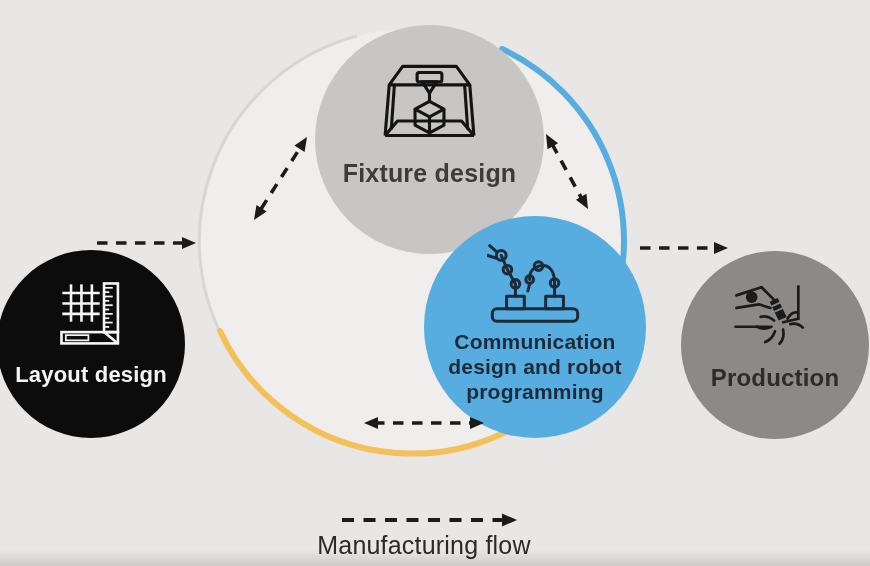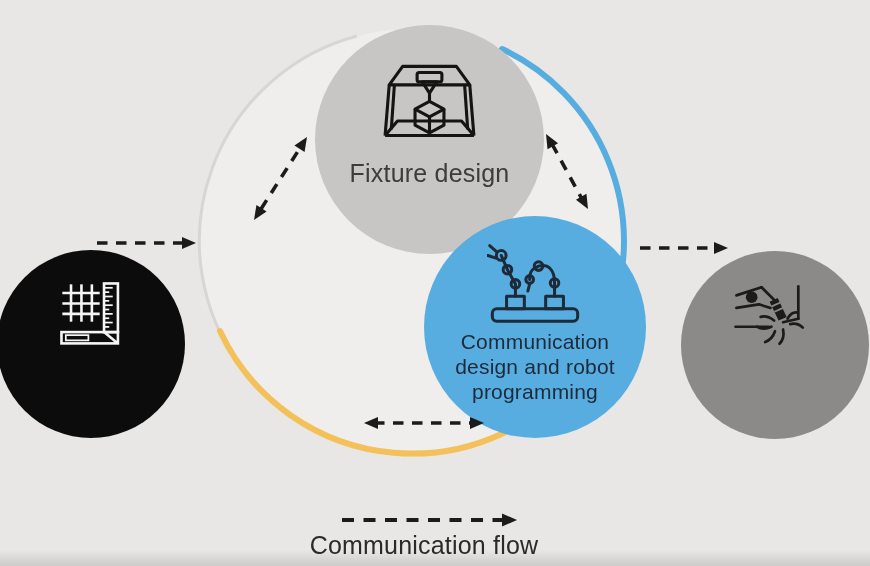--- a/index.html
+++ b/index.html
@@ -11,21 +11,21 @@
   .layer { position:absolute; left:0; top:0; pointer-events:none; }
   .ring-layer  { z-index:0; }
   .arrow-layer { z-index:3; }
   .vignette {
     position:absolute; left:0; right:0; bottom:0; height:16px; z-index:4;
     background:linear-gradient(rgba(0,0,0,0), rgba(0,0,0,0.12));
   }
   .node {
     position:absolute; border-radius:50%; z-index:2;
     display:flex; flex-direction:column; align-items:center;
-    text-align:center; box-sizing:border-box;
+    text-align:center; box-sizing:border-box;font-weight:bold;
   }
   .node-label { display:block; letter-spacing:.2px; }
   #node-layout        { left:-3px;  top:250px; width:188px; height:188px; padding-top:30px; font-size:22px; }
   #node-layout .node-label { margin-top:16px; }
   #node-fixture       { left:315px; top:25px;  width:229px; height:229px; padding-top:36px; font-size:25px; }
   #node-fixture .node-label { margin-top:13px; }
   #node-product       { left:210px; top:203px; width:224px; height:224px; padding-top:50px; font-size:25px; }
   #node-product .node-label { margin-top:12px; }
   #node-manufacturing { left:424px; top:216px; width:222px; height:222px; padding-top:26px; font-size:21px; }
   #node-manufacturing .node-label { margin-top:6px; width:176px; line-height:1.18; }
@@ -67,20 +67,21 @@
           <line x1="53" y1="34" x2="59" y2="34"></line>
         <line x1="53" y1="39" x2="63" y2="39"></line>
           <line x1="53" y1="44" x2="59" y2="44"></line>
         <line x1="53" y1="49" x2="63" y2="49"></line>
           <line x1="53" y1="54" x2="59" y2="54"></line>
       </g>
       <rect x="4" y="60" width="65" height="13"></rect>
       <line x1="53" y1="60" x2="69" y2="73"></line>
       <rect x="9" y="63.5" width="26" height="6" stroke-width="2"></rect>
     </svg>
+    <span class="node-label">Layout design</span>
   </div>
 
   <div class="node" id="node-fixture" style="background: rgb(199, 198, 197); color: rgb(60, 60, 60);">
     <svg width="95" height="85" viewBox="0 0 92 82" fill="none" stroke="#141414" stroke-width="3" stroke-linejoin="round">
       <polygon points="20,5 72,5 85,23 7,23"></polygon>
       <line x1="7" y1="23" x2="3" y2="72"></line>
       <line x1="85" y1="23" x2="89" y2="72"></line>
       <line x1="12" y1="23" x2="9" y2="66"></line>
       <line x1="80" y1="23" x2="83" y2="66"></line>
       <line x1="3" y1="72" x2="89" y2="72"></line>
@@ -133,20 +134,21 @@
       <path d="M4 51 H41"></path>
       <path d="M74 6 V42"></path>
       <path d="M57 46 L74 42"></path>
       <path d="M47 44 Q39 38 32 40"></path>
       <path d="M44 51 Q35 55 28 51"></path>
       <path d="M48 56 Q45 65 37 68"></path>
       <path d="M57 54 Q59 64 53 70"></path>
       <path d="M65 48 Q73 46 79 52"></path>
       <path d="M62 42 Q66 34 73 35"></path>
     </svg>
+    <span class="node-label">Production</span>
   </div>
 
   <svg class="layer arrow-layer" width="870" height="566" viewBox="0 0 870 566" fill="#1b1b1b" stroke="#1b1b1b">
     <g>
       <line x1="97" y1="243" x2="184" y2="243" fill="none" stroke-width="3.6" stroke-dasharray="10.5 8.5"></line>
       <polygon points="0,0 -14,-6 -14,6" transform="translate(196,243)" stroke="none"></polygon>
     </g>
     <g>
       <line x1="261" y1="209" x2="300" y2="148" fill="none" stroke-width="3.6" stroke-dasharray="10.5 8.5"></line>
       <polygon points="0,0 -14,-6 -14,6" transform="translate(307,137) rotate(-57.6)" stroke="none"></polygon>
@@ -166,17 +168,17 @@
       <line x1="640" y1="248" x2="716" y2="248" fill="none" stroke-width="3.6" stroke-dasharray="10.5 8.5"></line>
       <polygon points="0,0 -14,-6 -14,6" transform="translate(728,248)" stroke="none"></polygon>
     </g>
     <g>
       <line x1="342" y1="520" x2="503" y2="520" fill="none" stroke-width="4" stroke-dasharray="12 9.5"></line>
       <polygon points="0,0 -15,-6.5 -15,6.5" transform="translate(517,520)" stroke="none"></polygon>
     </g>
   </svg>
 
   <div class="legend">
-    <span>Communication flow</span>
+    <span>Manufacturing flow</span>
   </div>
 
   <div class="vignette"></div>
 </div>
 
 </body></html>

